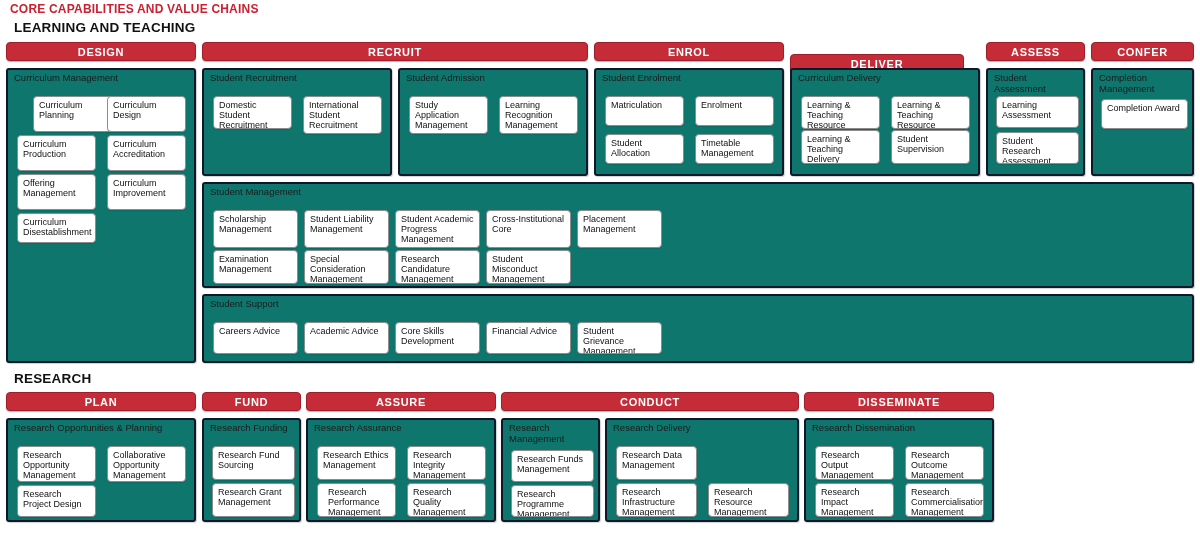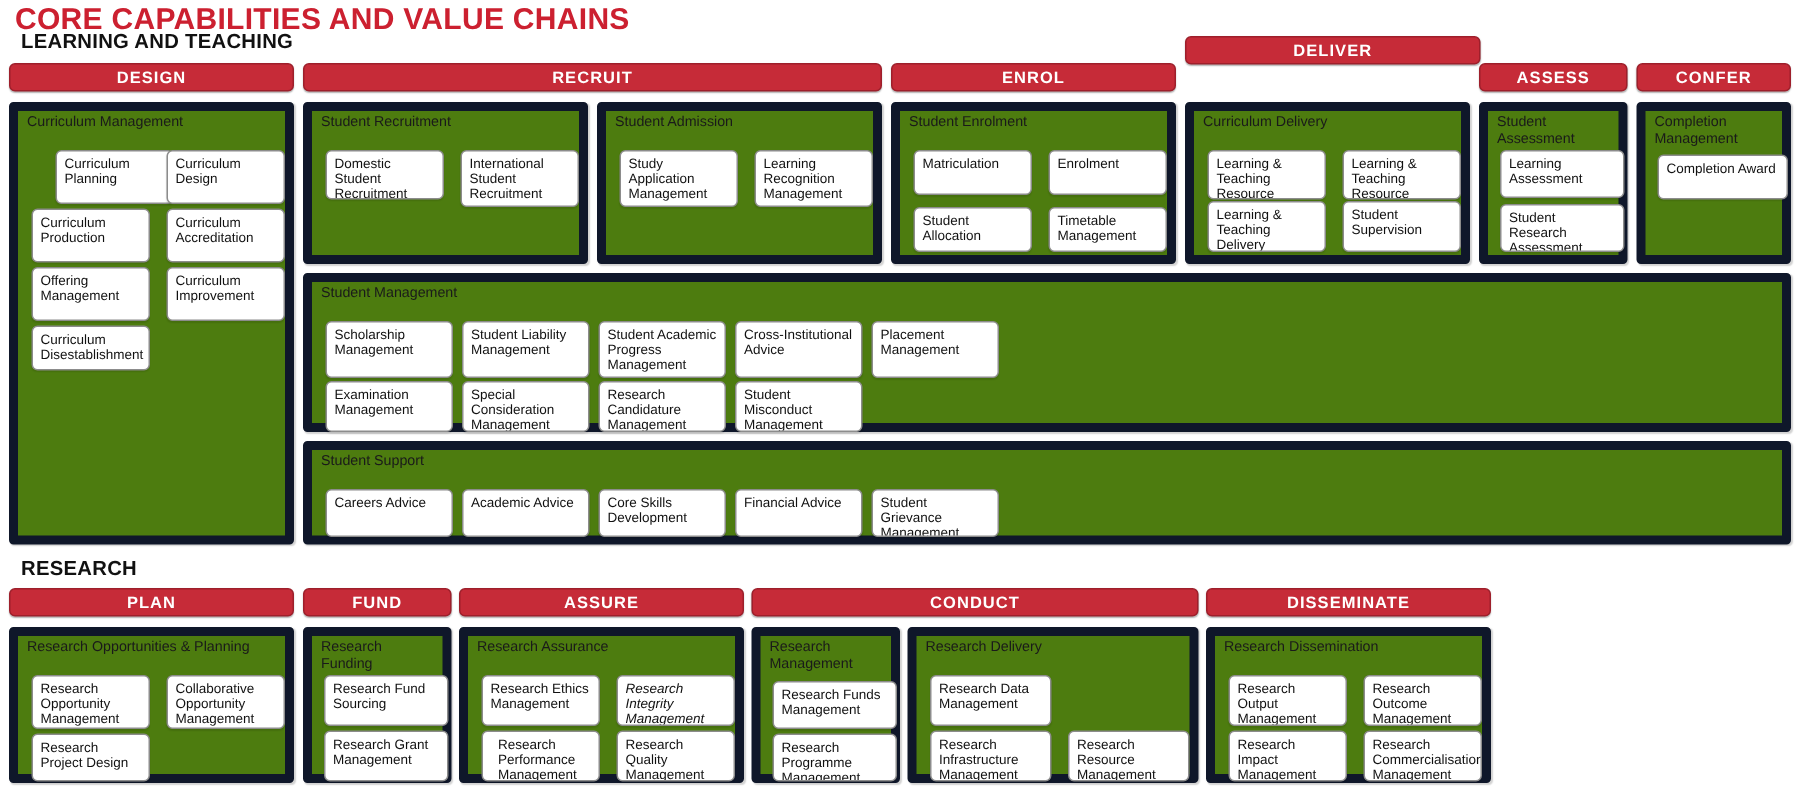--- a/index.html
+++ b/index.html
@@ -13,21 +13,21 @@
   #page {
     position: relative;
     width: 1200px; height: 533px;
     background: #fff;
   }
 
   
   .doc-title {
     position: absolute;
     left: 10px; top: 2px;
-    font-size: 20px;
+    font-size: 12px;
     font-weight: bold;
     color: #CC2030;
     letter-spacing: 0.2px;
     white-space: nowrap;
   }
   .section-title {
     position: absolute;
     font-size: 13.5px;
     font-weight: bold;
     color: #111;
@@ -51,22 +51,22 @@
     display: flex;
     align-items: center;
     justify-content: center;
     box-shadow: 0 1px 1px rgba(0,0,0,0.30);
     overflow: hidden;
   }
 
   
   .panel {
     position: absolute;
-    background: #4d7c0f;
-    border: 6px solid #0f172a;
+    background: #0f766e;
+    border: 2px solid #0f172a;
     border-radius: 3px;
     box-shadow: 1px 1px 1px rgba(0,0,0,0.18);
   }
   .panel-title {
     position: absolute;
     left: 6px; top: 3px;
     font-size: 9.5px;
     color: #1a1a1a;
     line-height: 10.5px;
     width: calc(100% - 12px);
@@ -91,21 +91,21 @@
 
 <div id="page">
 
   <div class="doc-title">CORE CAPABILITIES AND VALUE CHAINS</div>
 
   <div class="section-title" id="lt-title">LEARNING AND TEACHING</div>
 
   <div class="stage-bar" style="left:6px;  top:42px; width:190px;">DESIGN</div>
   <div class="stage-bar" style="left:202px;top:42px; width:386px;">RECRUIT</div>
   <div class="stage-bar" style="left:594px;top:42px; width:190px;">ENROL</div>
-  <div class="stage-bar" style="left:790px;top:24px; width:197px;text-align:right;">DELIVER</div>
+  <div class="stage-bar" style="left:790px;top:54px; width:174px;text-align:right;">DELIVER</div>
   <div class="stage-bar" style="left:986px;top:42px; width:99px;">ASSESS</div>
   <div class="stage-bar" style="left:1091px;top:42px; width:103px;">CONFER</div>
 
   <div class="panel" style="left:6px; top:68px; width:190px; height:295px;">
     <div class="panel-title">Curriculum Management</div>
     <div class="cap" style="left:25px;  top:26px; width:79px; height:36px;">Curriculum Planning</div>
     <div class="cap" style="left:99px; top:26px; width:79px; height:36px;">Curriculum Design</div>
     <div class="cap" style="left:9px;  top:65px; width:79px; height:36px;">Curriculum Production</div>
     <div class="cap" style="left:99px; top:65px; width:79px; height:36px;">Curriculum Accreditation</div>
     <div class="cap" style="left:9px;  top:104px; width:79px; height:36px;">Offering Management</div>
@@ -150,21 +150,21 @@
   <div class="panel" style="left:1091px; top:68px; width:103px; height:108px;">
     <div class="panel-title">Completion Management</div>
     <div class="cap" style="left:8px; top:29px; width:87px; height:30px;">Completion Award</div>
   </div>
 
   <div class="panel" style="left:202px; top:182px; width:992px; height:106px;">
     <div class="panel-title">Student Management</div>
     <div class="cap" style="left:9px;   top:26px; width:85px; height:38px;">Scholarship Management</div>
     <div class="cap" style="left:100px; top:26px; width:85px; height:38px;">Student Liability Management</div>
     <div class="cap" style="left:191px; top:26px; width:85px; height:38px;">Student Academic Progress Management</div>
-    <div class="cap" style="left:282px; top:26px; width:85px; height:38px;">Cross-Institutional Advice</div>
+    <div class="cap" style="left:282px; top:26px; width:85px; height:38px;">Cross-Institutional Core</div>
     <div class="cap" style="left:373px; top:26px; width:85px; height:38px;">Placement Management</div>
     <div class="cap" style="left:9px;   top:66px; width:85px; height:34px;">Examination Management</div>
     <div class="cap" style="left:100px; top:66px; width:85px; height:34px;">Special Consideration Management</div>
     <div class="cap" style="left:191px; top:66px; width:85px; height:34px;">Research Candidature Management</div>
     <div class="cap" style="left:282px; top:66px; width:85px; height:34px;">Student Misconduct Management</div>
   </div>
 
   <div class="panel" style="left:202px; top:294px; width:992px; height:69px;">
     <div class="panel-title">Student Support</div>
     <div class="cap" style="left:9px;   top:26px; width:85px; height:32px;">Careers Advice</div>
@@ -191,21 +191,21 @@
 
   <div class="panel" style="left:202px; top:418px; width:99px; height:104px;">
     <div class="panel-title">Research Funding</div>
     <div class="cap" style="left:8px; top:26px; width:83px; height:34px;">Research Fund Sourcing</div>
     <div class="cap" style="left:8px; top:63px; width:83px; height:34px;">Research Grant Management</div>
   </div>
 
   <div class="panel" style="left:306px; top:418px; width:190px; height:104px;">
     <div class="panel-title">Research Assurance</div>
     <div class="cap" style="left:9px;  top:26px; width:79px; height:34px;">Research Ethics Management</div>
-    <div class="cap" style="left:99px; top:26px; width:79px; height:34px;font-style:italic;">Research Integrity Management</div>
+    <div class="cap" style="left:99px; top:26px; width:79px; height:34px;">Research Integrity Management</div>
     <div class="cap" style="left:9px;  top:63px; width:79px; height:34px;padding-left:10px;">Research Performance Management</div>
     <div class="cap" style="left:99px; top:63px; width:79px; height:34px;">Research Quality Management</div>
   </div>
 
   <div class="panel" style="left:501px; top:418px; width:99px; height:104px;">
     <div class="panel-title">Research Management</div>
     <div class="cap" style="left:8px; top:30px; width:83px; height:32px;">Research Funds Management</div>
     <div class="cap" style="left:8px; top:65px; width:83px; height:32px;">Research Programme Management</div>
   </div>
 

